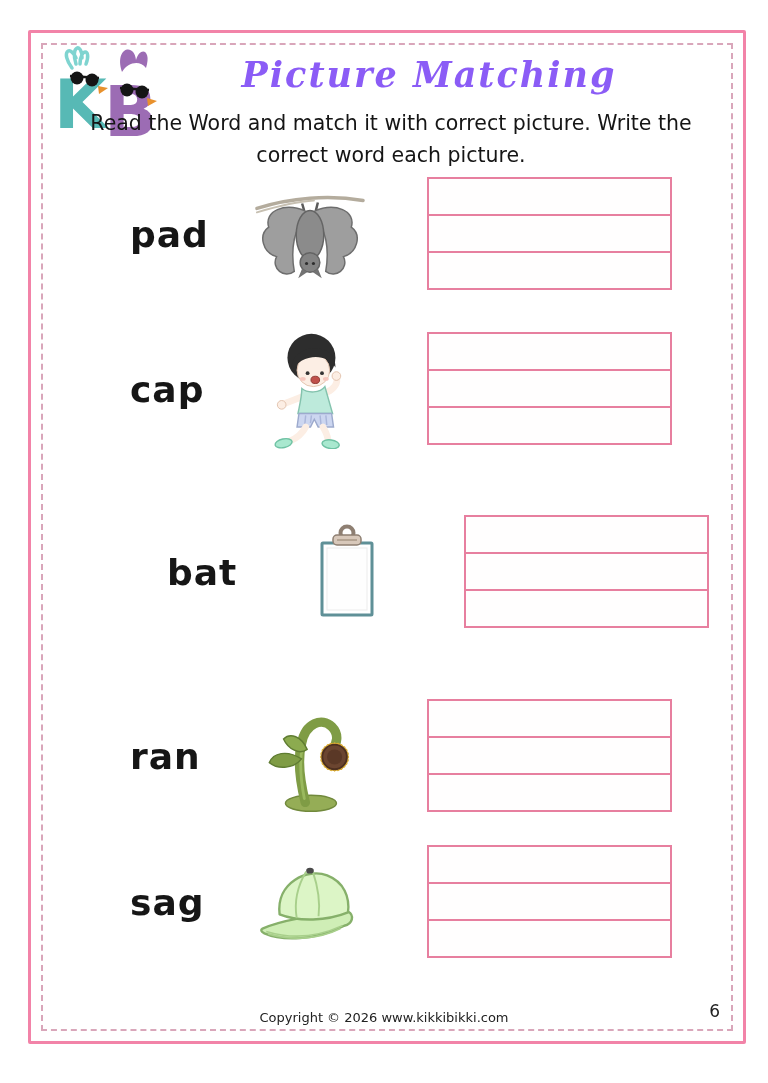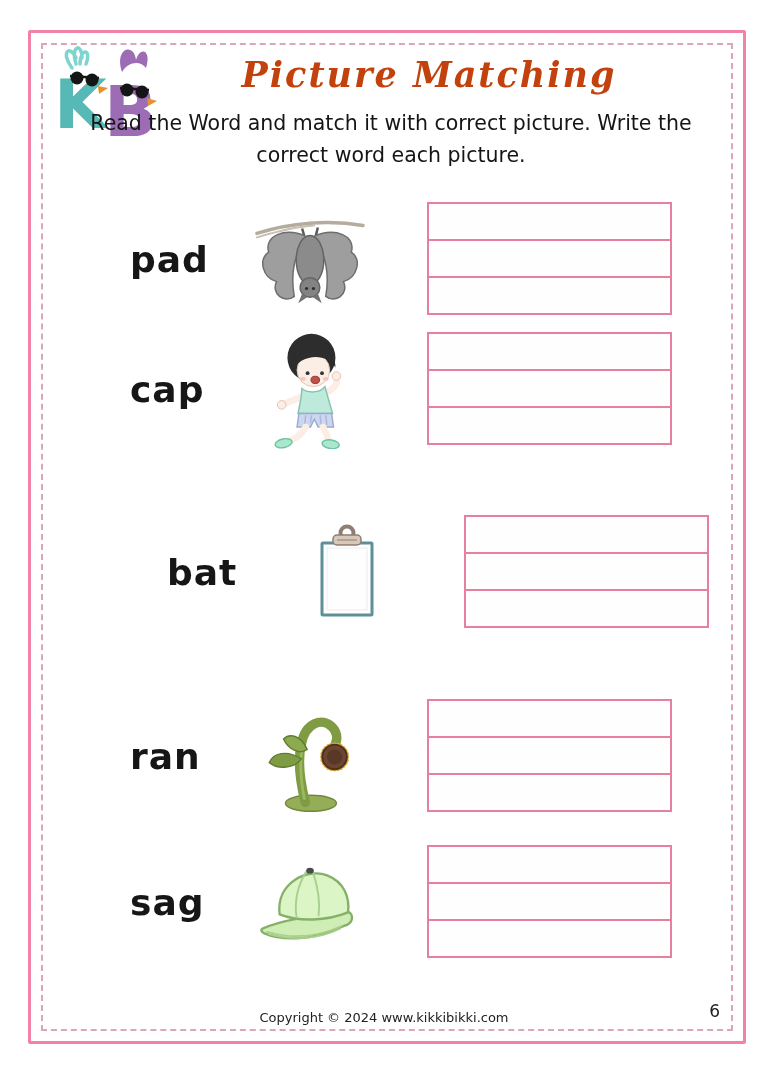--- a/index.html
+++ b/index.html
@@ -7,27 +7,27 @@
   body { width:768px; height:1083px; position:relative; font-family:"DejaVu Sans", sans-serif; overflow:hidden; }
 
   .frame-solid { position:absolute; left:28px; top:30px; right:22px; bottom:39px;
                  border:3px solid #f283a8; border-radius:2px; }
   .frame-dashed { position:absolute; inset:10px; border:2px dashed #d9a6ba; }
 
   .logo { position:absolute; left:52px; top:42px; width:118px; height:104px; }
 
   .title { position:absolute; top:54px; left:170px; right:80px; text-align:center;
            font-family:"DejaVu Serif", serif; font-style:italic; font-weight:600;
-           font-size:35px; letter-spacing:2px; color:#c2410c; }
+           font-size:35px; letter-spacing:2px; color:#8b5cf6; }
 
   .instructions { position:absolute; top:108px; left:70px; right:56px; text-align:center;
                   font-size:20.5px; line-height:1.55; color:#151515; font-weight:400; }
 
   .row { position:absolute; left:0; width:768px; height:113px; }
-  .row-1 { top:202px; } .row-2 { top:332px; } .row-3 { top:515px;margin-left:37px; }
+  .row-1 { top:177px; } .row-2 { top:332px; } .row-3 { top:515px;margin-left:37px; }
   .row-4 { top:699px; } .row-5 { top:845px; }
 
   .word { position:absolute; left:130px; top:50%; transform:translateY(-50%);
           font-size:36px; font-weight:700; color:#161616; letter-spacing:1px; }
 
   .pic { position:absolute; left:243px; width:134px; height:113px;
          display:flex; align-items:center; justify-content:center; overflow:visible; }
 
   .answer-box { position:absolute; left:427px; width:245px; height:113px;
                 border:2px solid #e77f9f; display:flex; flex-direction:column; background:#fffdfe; }
@@ -190,14 +190,14 @@
       <ellipse cx="60" cy="18" rx="4" ry="3" fill="#4a4a4a"></ellipse>
     </svg>
   </div>
   <div class="answer-box">
     <div class="answer-cell"></div>
     <div class="answer-cell"></div>
     <div class="answer-cell"></div>
   </div>
 </div>
 
-<div class="footer-copyright">Copyright © 2024 www.kikkibikki.com</div>
+<div class="footer-copyright">Copyright © 2026 www.kikkibikki.com</div>
 <div class="page-number">6</div>
 
 </body></html>

